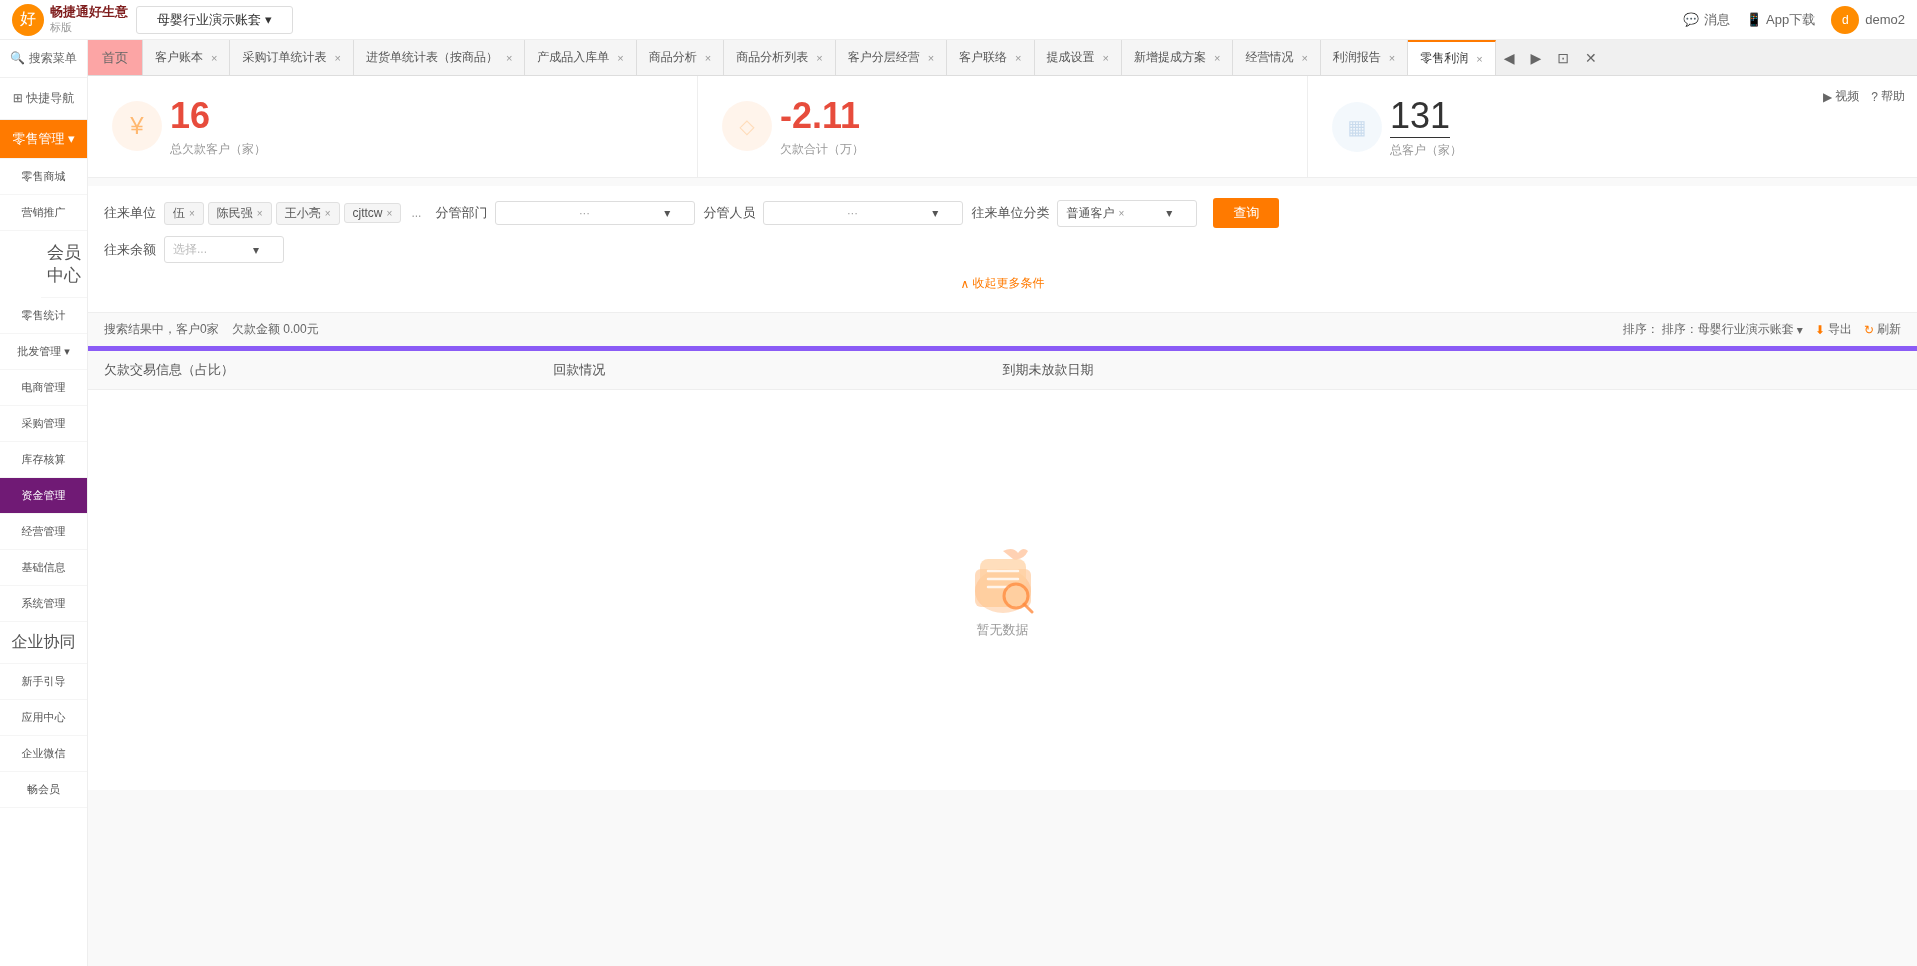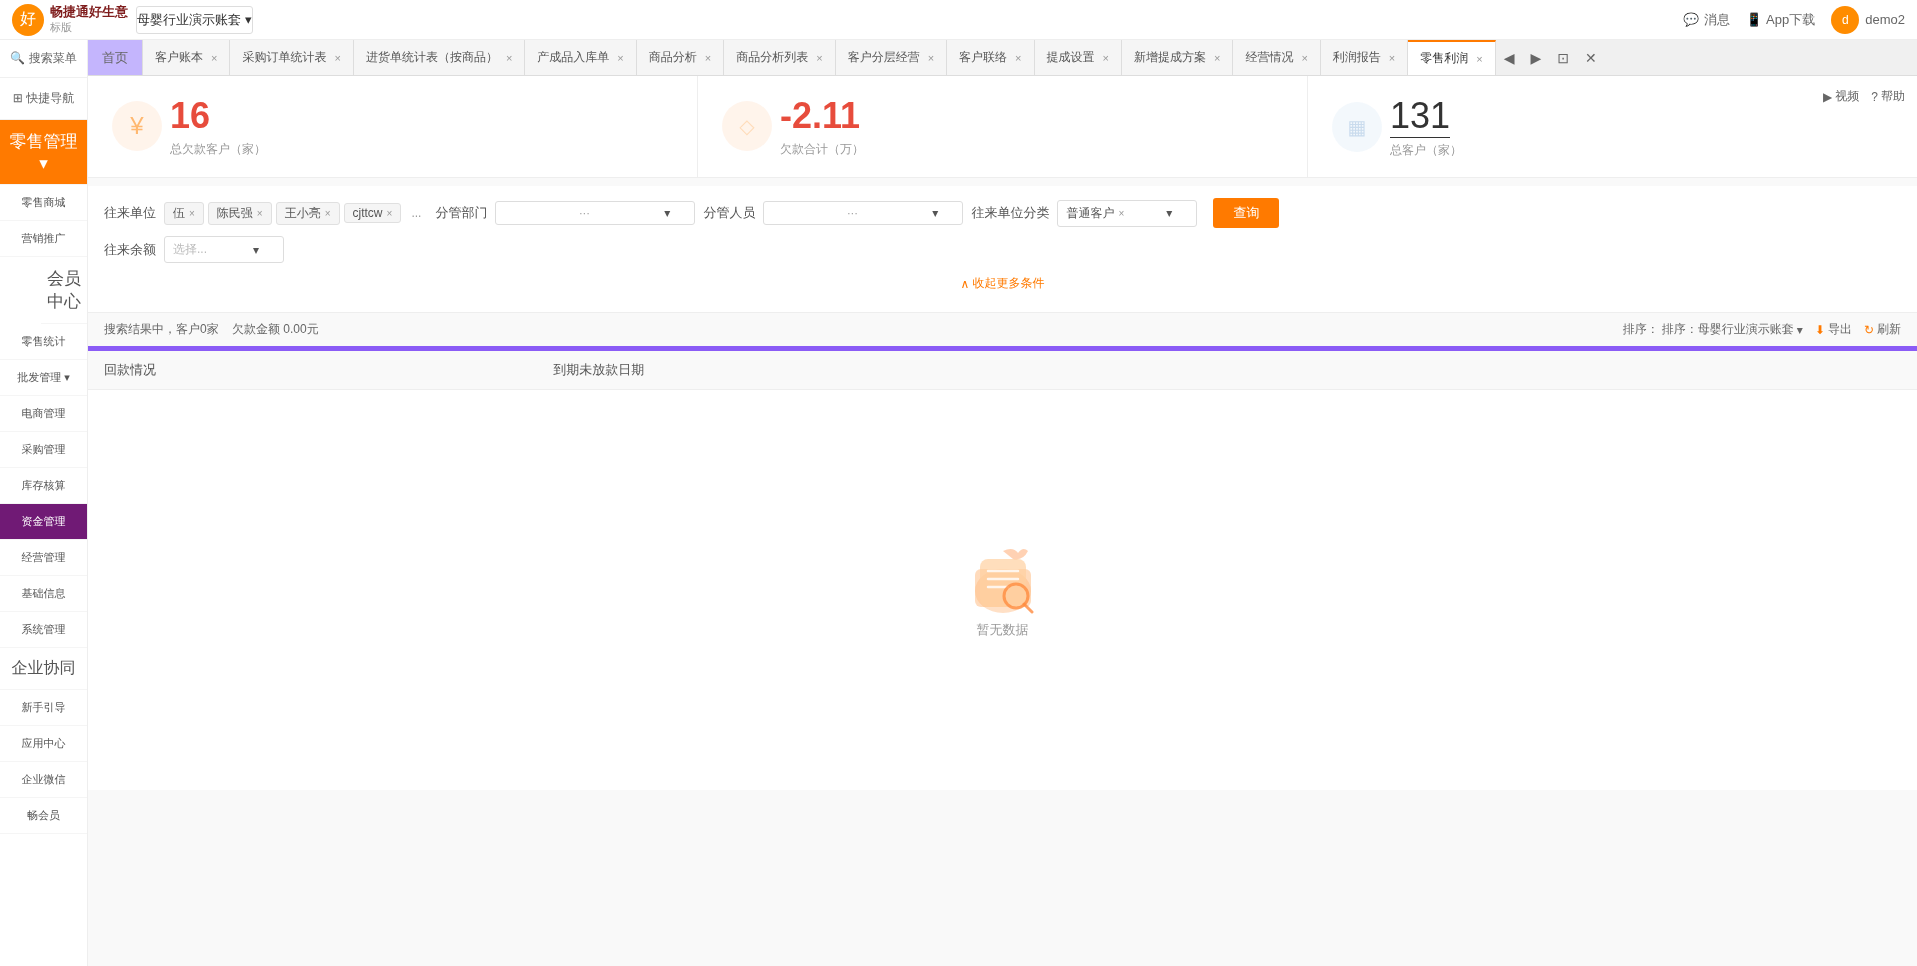--- a/index.html
+++ b/index.html
@@ -13,50 +13,50 @@
       align-items: center;
       justify-content: space-between;
       padding: 0 12px;
       border-bottom: 1px solid #eee;
     }
     .top-bar-left { display: flex; align-items: center; gap: 8px; }
     .logo-area { display: flex; align-items: center; gap: 6px; }
     .logo-icon { width: 32px; height: 32px; background: #ff8c00; border-radius: 50%; display: flex; align-items: center; justify-content: center; color: #fff; font-size: 16px; }
     .logo-text { color: #7f1d1d; font-size: 13px; font-weight: bold; line-height: 1.2; }
     .logo-sub { color: #999; font-size: 11px; }
-    .workspace-selector { display: flex; align-items: center; gap: 4px; font-size: 13px; color: #333; cursor: pointer; padding: 4px 0; border: 1px solid #ddd; border-radius: 3px; }
+    .workspace-selector { display: flex; align-items: center; gap: 4px; font-size: 13px; color: #333; cursor: pointer; padding: 4px 20px; border: 1px solid #ddd; border-radius: 3px; }
     .top-bar-right { display: flex; align-items: center; gap: 16px; font-size: 13px; color: #666; }
     .top-bar-right span { cursor: pointer; display: flex; align-items: center; gap: 4px; }
     .avatar { width: 28px; height: 28px; background: #ff8c00; border-radius: 50%; display: flex; align-items: center; justify-content: center; color: #fff; font-size: 12px; }
 
     
     .main-layout { display: flex; height: calc(966px - 40px); }
 
     
     .sidebar { width: 88px; background: #fff; border-right: 1px solid #eee; display: flex; flex-direction: column; overflow-y: auto; flex-shrink: 0; }
     .sidebar-search { padding: 10px 8px; border-bottom: 1px solid #f0f0f0; text-align: center; }
     .sidebar-search span { font-size: 12px; color: #666; cursor: pointer; }
     .sidebar-nav { padding: 8px 0; border-bottom: 1px solid #f0f0f0; text-align: center; }
     .sidebar-nav span { font-size: 12px; color: #666; cursor: pointer; display: block; padding: 4px 0; }
-    .sidebar-item { padding: 10px 4px; text-align: center; cursor: pointer; font-size: 17px; color: #555; border-bottom: 1px solid #f5f5f5; }
+    .sidebar-item { padding: 10px 4px; text-align: center; cursor: pointer; font-size: 13px; color: #555; border-bottom: 1px solid #f5f5f5; }
     .sidebar-item.active { background: #ff7a00; color: #fff; }
 
     
     .content-area { flex: 1; display: flex; flex-direction: column; overflow: hidden; }
 
     
     .tab-bar {
       background: #f0f0f0;
       display: flex;
       align-items: center;
       height: 36px;
       border-bottom: 1px solid #ddd;
       overflow: hidden;
     }
-    .tab-home { padding: 0 14px; height: 100%; display: flex; align-items: center; background: #c4b5fd; font-size: 13px; color: #666; cursor: pointer; border-right: 1px solid #ddd; }
+    .tab-home { padding: 0 14px; height: 100%; display: flex; align-items: center; background: #fca5a5; font-size: 13px; color: #666; cursor: pointer; border-right: 1px solid #ddd; }
     .tab-item { padding: 0 12px; height: 100%; display: flex; align-items: center; gap: 6px; font-size: 12px; color: #555; cursor: pointer; border-right: 1px solid #ddd; white-space: nowrap; background: #f5f5f5; }
     .tab-item.active { background: #fff; color: #333; border-top: 2px solid #ff7a00; }
     .tab-close { font-size: 11px; color: #999; cursor: pointer; margin-left: 2px; }
     .tab-nav-btn { padding: 0 8px; height: 100%; display: flex; align-items: center; color: #666; cursor: pointer; font-size: 14px; }
 
     
     .page-content { flex: 1; overflow-y: auto; background: #f9f9f9; padding: 0; }
 
     
     .stats-row {
@@ -470,20 +470,21 @@
           </div>
           <div class="action-btn">
             <span class="icon">↻</span>
             <span>刷新</span>
           </div>
         </div>
       </div>
 
       <div class="data-table">
         <div class="table-header">
+          <div>欠款交易信息（占比）</div>
           <div>回款情况</div>
           <div>到期未放款日期</div>
         </div>
         <div class="table-body">
 
           <svg width="90" height="80" viewBox="0 0 90 80">
 
             <ellipse cx="45" cy="50" rx="28" ry="22" fill="#ffcca0" opacity="0.6"></ellipse>
             <rect x="17" y="28" width="56" height="38" rx="6" fill="#ffb87a" opacity="0.5"></rect>
             <rect x="22" y="18" width="46" height="48" rx="8" fill="#ffd0a0" opacity="0.7"></rect>

